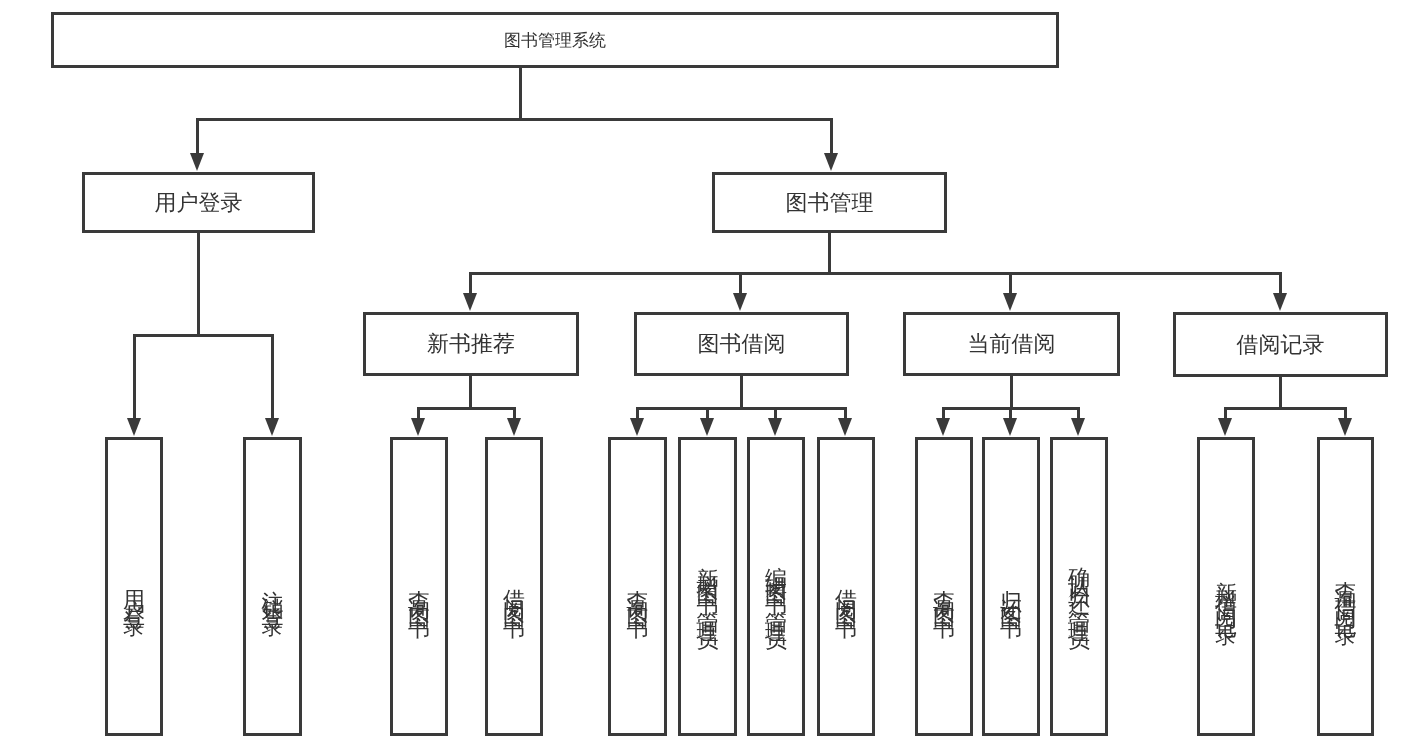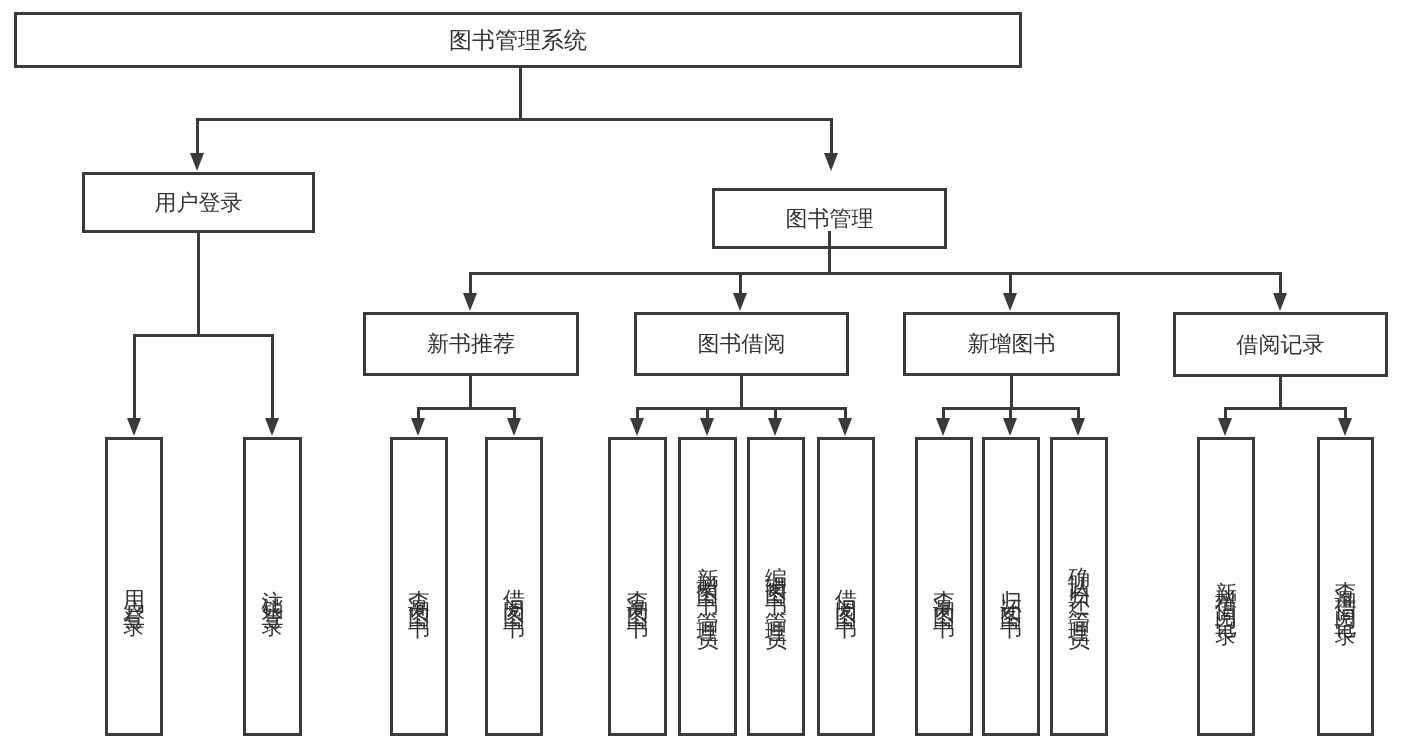--- a/index.html
+++ b/index.html
@@ -11,21 +11,21 @@
   html,body{margin:0;padding:0;background:var(--bg);}
   .canvas{
     position:relative;width:1405px;height:747px;background:var(--bg);
     font-family:"Liberation Sans",sans-serif;overflow:hidden;
   }
   .box{
     position:absolute;box-sizing:border-box;border:3px solid var(--line);
     background:#fff;display:flex;align-items:center;justify-content:center;
     color:var(--text);font-size:22px;white-space:nowrap;
   }
-  .title-box{font-size:23px;}
+  .title-box{font-size:17px;margin-left:37px;}
   .leaf{
     writing-mode:vertical-rl;text-orientation:mixed;
     letter-spacing:9px;font-size:22px;line-height:1;
     padding-top:6px;
   }
   .v,.drop{position:absolute;width:3px;background:var(--line);}
   .h{position:absolute;height:3px;background:var(--line);}
   .drop::after{
     content:"";position:absolute;top:100%;left:-6px;width:0;height:0;
     border-left:7.5px solid transparent;border-right:7.5px solid transparent;
@@ -38,27 +38,27 @@
 </style>
 </head>
 <body>
 
 <div class="canvas">
 
   <div class="box title-box" style="left:14px;top:12px;width:1008px;height:56px">图书管理系统</div>
 
   <div class="box" style="left:82px;top:172px;width:233px;height:61px">用户登录</div>
 
-  <div class="box" style="left:712px;top:188px;width:235px;height:61px">图书管理</div>
+  <div class="box" style="left:712px;top:172px;width:235px;height:61px">图书管理</div>
 
   <div class="box" style="left:634px;top:312px;width:215px;height:64px">图书借阅</div>
 
   <div class="box" style="left:363px;top:312px;width:216px;height:64px">新书推荐</div>
 
-  <div class="box" style="left:903px;top:312px;width:217px;height:64px">新增图书</div>
+  <div class="box" style="left:903px;top:312px;width:217px;height:64px">当前借阅</div>
 
   <div class="box" style="left:1173px;top:312px;width:215px;height:65px">借阅记录</div>
 
   <div class="box leaf" style="left:105px;top:437px;width:58px;height:299px">用户登录</div>
 
   <div class="box leaf" style="left:243px;top:437px;width:59px;height:299px">注销登录</div>
 
   <div class="box leaf" style="left:390px;top:437px;width:58px;height:299px">查询图书</div>
 
   <div class="box leaf" style="left:485px;top:437px;width:58px;height:299px">借阅图书</div>

